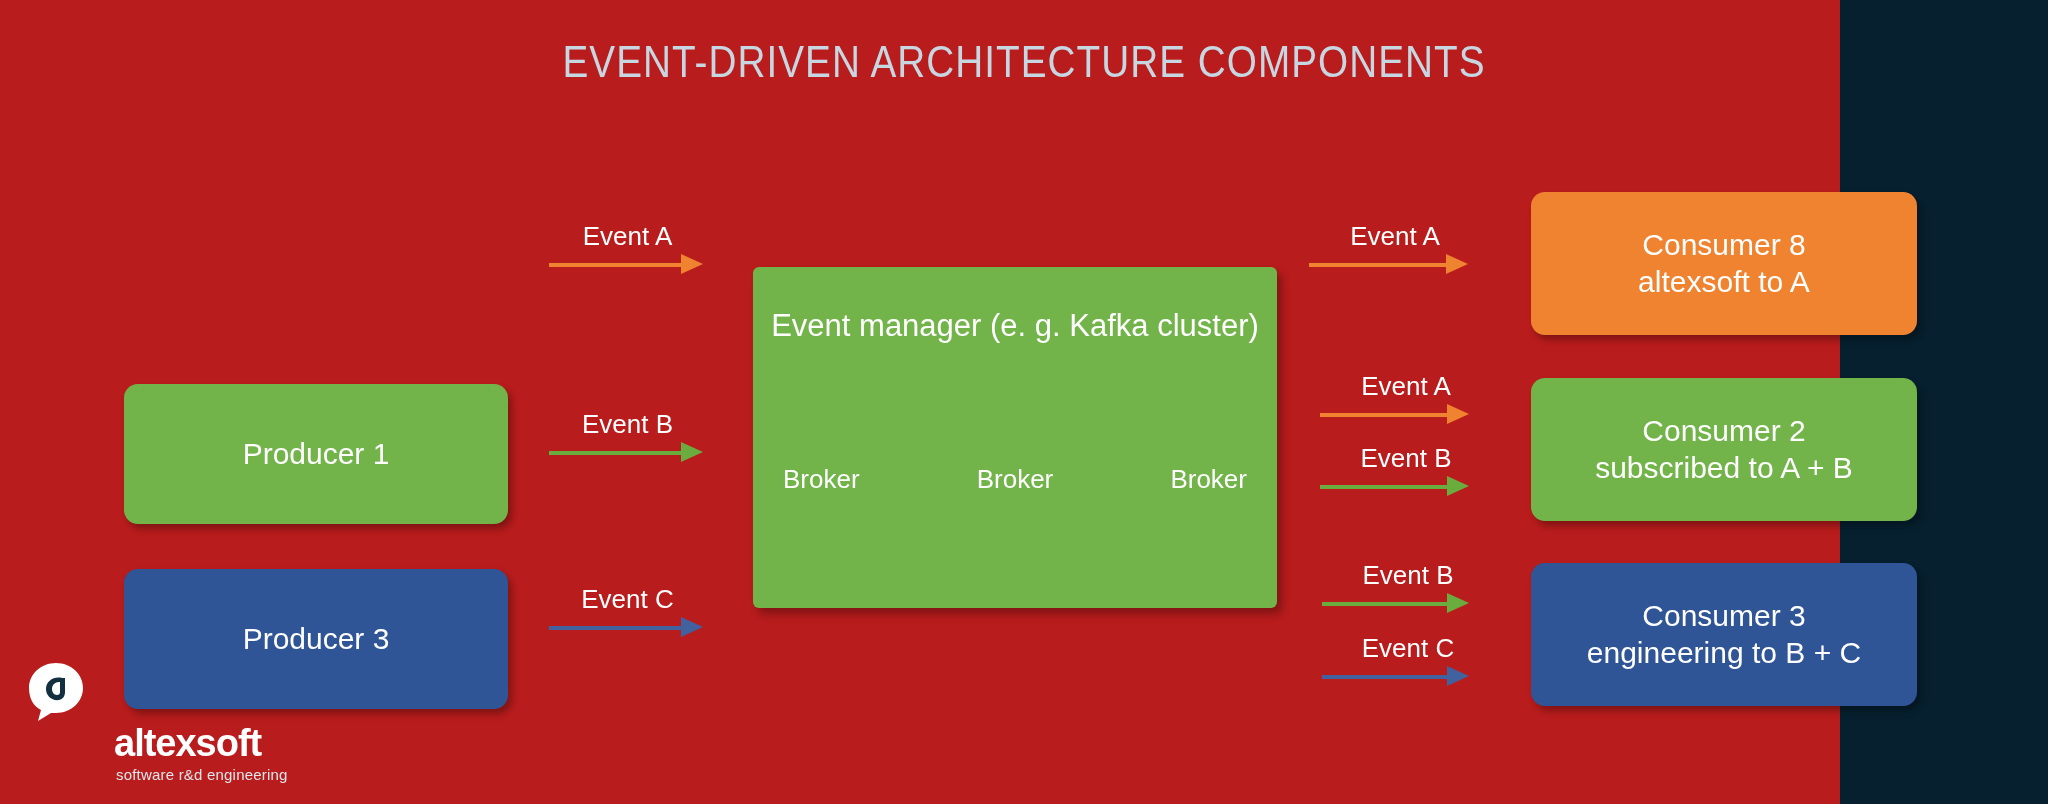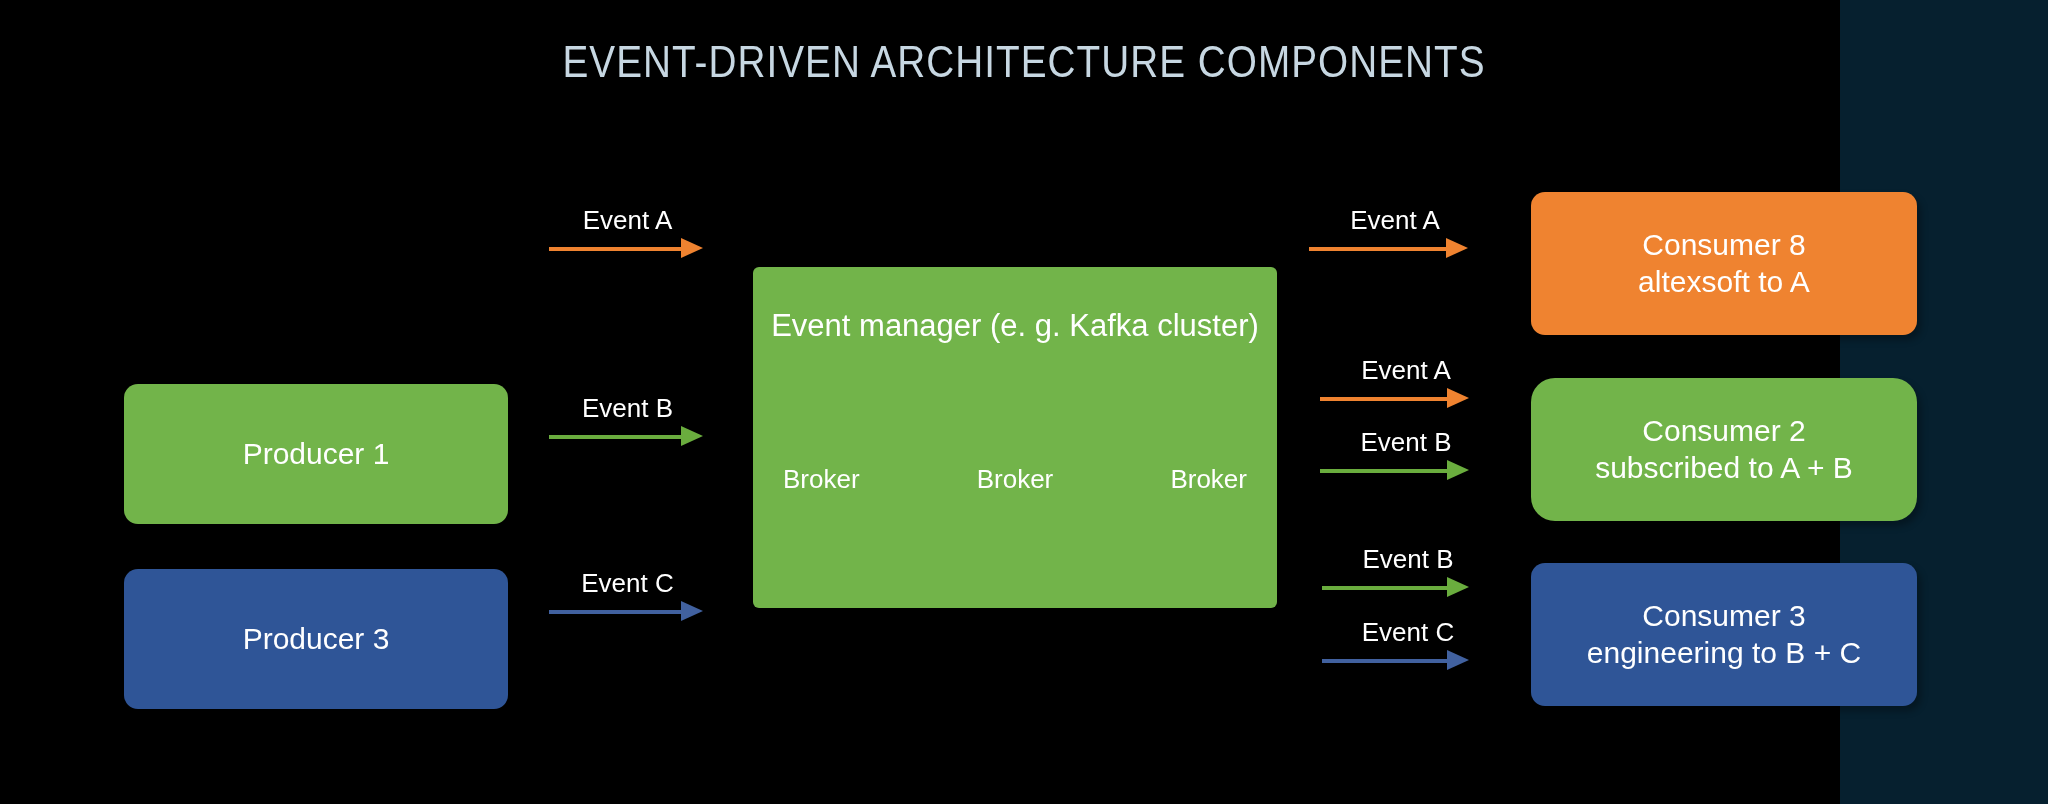--- a/index.html
+++ b/index.html
@@ -5,21 +5,21 @@
   * { margin:0; padding:0; box-sizing:border-box; }
   html, body {
     width:2048px; height:804px;
     background:#06202f;
     font-family:"Liberation Sans", sans-serif;
     overflow:hidden;
   }
   #stage {
     position:relative;
     width:1840px; height:804px;
-    background:#000000;
+    background:#b91c1c;
   }
 
   
   #title {
     position:absolute;
     left:0; top:36px; width:2048px;
     text-align:center;
     color:#c7d7e2;
     font-size:45px;
     letter-spacing:1.2px;
@@ -66,21 +66,21 @@
     position:absolute;
     left:30px; right:30px; top:197px;
     display:flex;
     justify-content:space-between;
     color:#ffffff;
     font-size:26px;
   }
   #em-brokers span { white-space:nowrap; }
 
   
-  .arrow-group { position:absolute; }
+  .arrow-group { position:absolute;margin-top:16px; }
   .arrow-label {
     position:absolute;
     left:0; top:0; width:100%;
     text-align:center;
     color:#ffffff;
     font-size:26px;
     white-space:nowrap;
   }
   .arrow-line {
     position:absolute;
@@ -191,24 +191,33 @@
     <div class="arrow-label">Event C</div>
     <div class="arrow-line" style="width:133px; background:#41619f;"></div>
     <div class="arrow-head" style="left:125px; border-left:22px solid #41619f;"></div>
   </div>
 
   <div class="node" style="left:1531px; top:192px; width:386px; height:143px; background:#ef8330;">
     <span class="line">Consumer 8</span>
     <span class="line">altexsoft to A</span>
   </div>
 
-  <div class="node" style="left:1531px; top:378px; width:386px; height:143px; background:#72b44a;border-radius:24px;">
+  <div class="node" style="left:1531px; top:378px; width:386px; height:143px; background:#72b44a;">
     <span class="line">Consumer 2</span>
     <span class="line">subscribed to A + B</span>
   </div>
 
   <div class="node" style="left:1531px; top:563px; width:386px; height:143px; background:#2f5597;">
     <span class="line">Consumer 3</span>
     <span class="line">engineering to B + C</span>
   </div>
 
+  <div id="logo">
+    <svg id="logo-mark" viewBox="0 0 56 60">
+      <path d="M28 1 C43 1 55 12 55 26 C55 40 43 51 28 51 L23 51 L10 59 L13 48 C5 44 1 36 1 26 C1 12 13 1 28 1 Z" fill="#ffffff"></path>
+      <path d="M34 16 C26 14 18 19 18 27 C18 34 24 39 31 38 C35 37 37 34 37 30 L37 16 L32 16 L32 30
+               C32 32 31 33 29 33 C26 33 24 30 24 27 C24 23 27 20 31 20 C32 20 33 20 34 21 Z" fill="#12303f"></path>
+    </svg>
+    <div id="logo-word">altexsoft</div>
+    <div id="logo-tag">software r&amp;d engineering</div>
+  </div>
 
 </div>
 
 </body></html>

